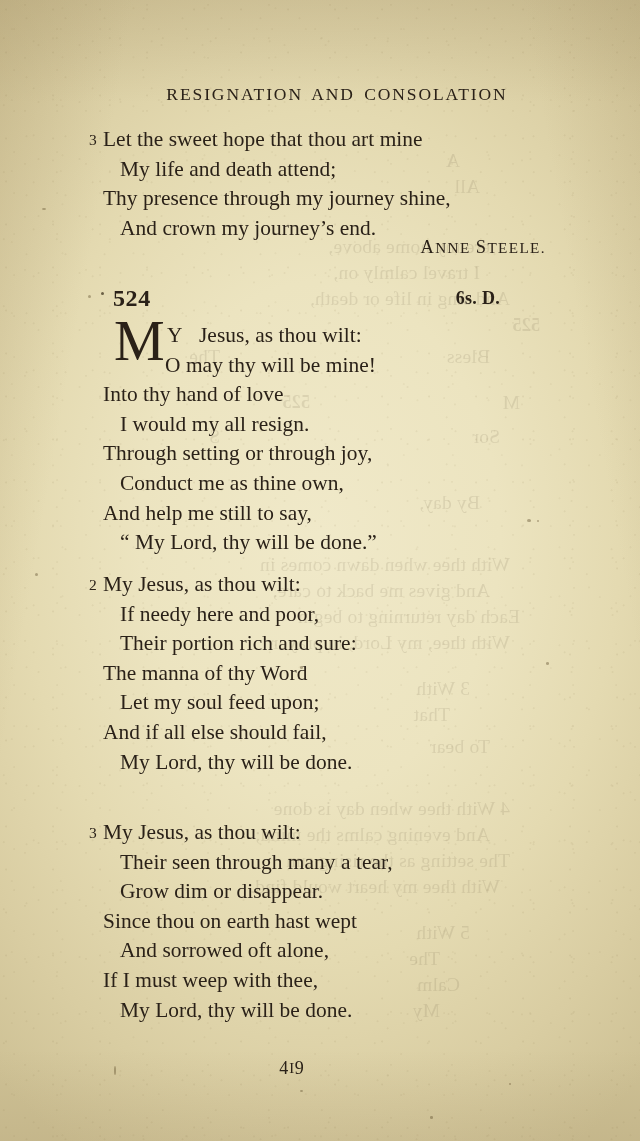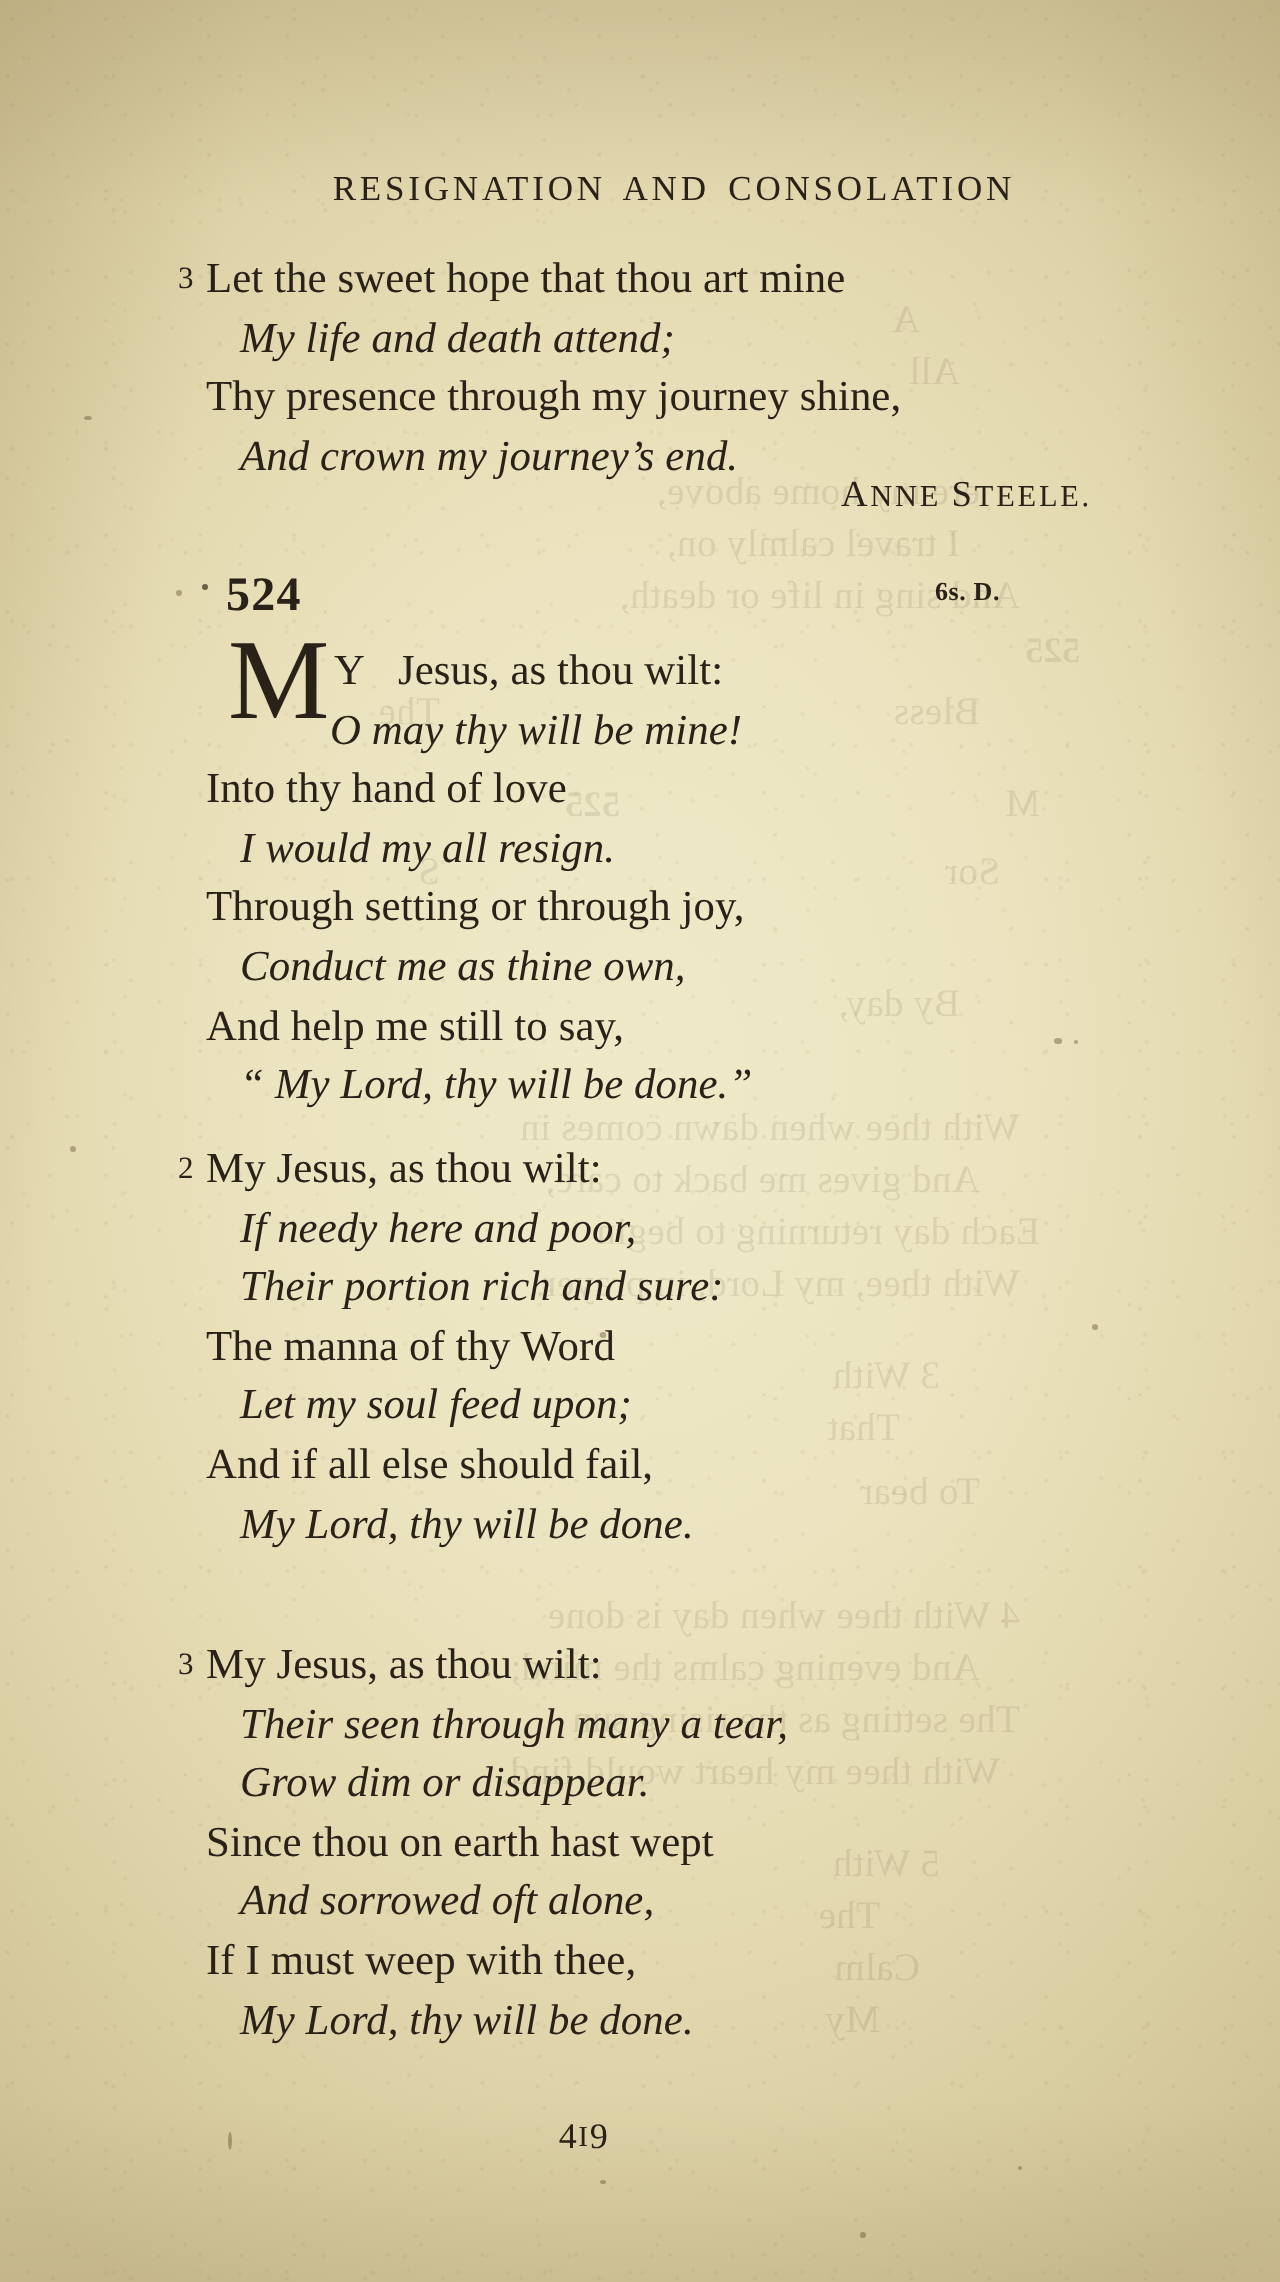--- a/index.html
+++ b/index.html
@@ -116,21 +116,21 @@
     height: 29.6px;
     font-size: 21.4px;
     letter-spacing: 0.05px;
     white-space: nowrap;
   }
   .vline > .txt {
     position: absolute;
     left: 87px;
     top: 0;
   }
-  .vline.ind > .txt { left: 104px; font-style: italic; }
+  .vline.ind > .txt { left: 104px; }
   .vnum {
     position: absolute;
     left: 73px;
     top: 4px;
     font-size: 15.5px;
   }
 
   .attribution {
     position: absolute;
     top: 237px;
@@ -158,21 +158,21 @@
     left: 97px;
     top: 0;
     font-size: 24px;
     font-weight: bold;
     letter-spacing: 0.6px;
   }
   .hymn-meter {
     position: absolute;
     right: 108px;
     top: 3px;
-    font-size: 13px;
+    font-size: 18px;
     font-weight: bold;
     letter-spacing: 0.3px;
   }
 
   
   .dropcap {
     position: absolute;
     left: 98px;
     top: 312px;
     font-size: 57px;

